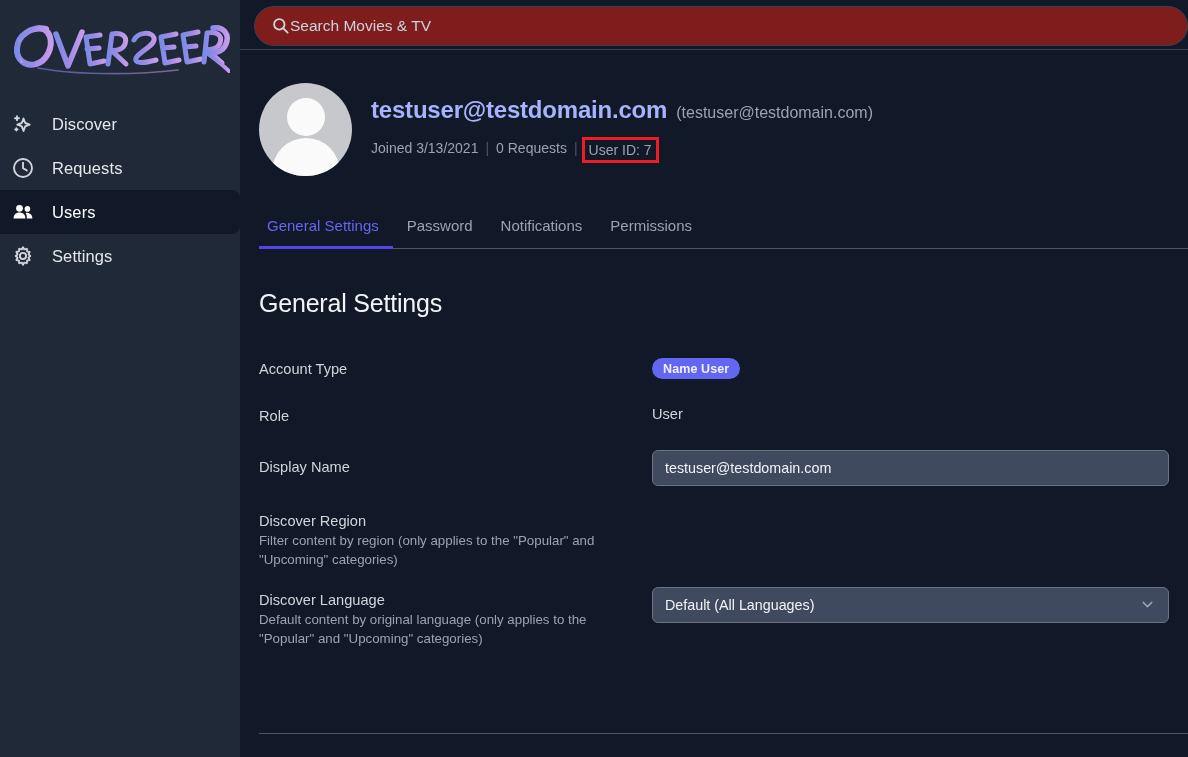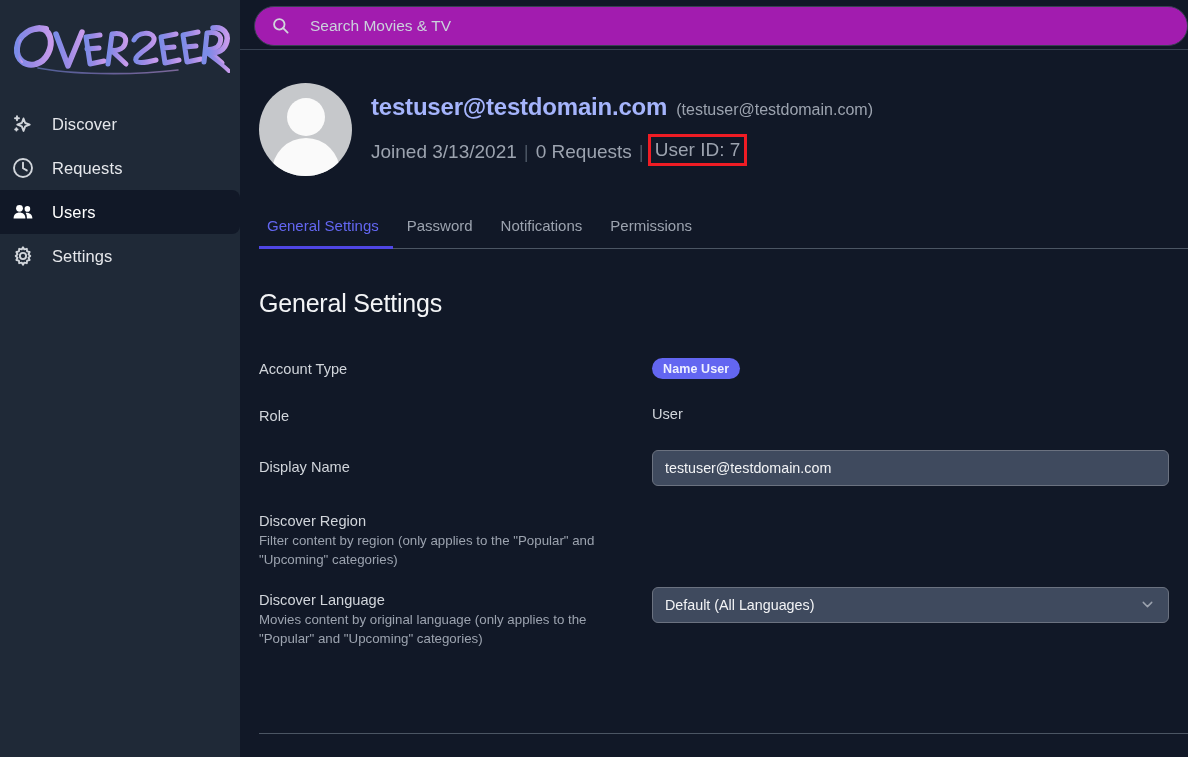--- a/index.html
+++ b/index.html
@@ -44,25 +44,25 @@
     background:#111827;
     overflow:hidden;
   }
   .searchbar-row {
     height:50px; padding:0 0 0 14px;
     display:flex; align-items:center;
     border-bottom:1px solid #374151;
   }
   .searchbox {
     height:40px; width:100%;
-    background:#a21caf;
+    background:#7f1d1d;
     border:1px solid #374151;
     border-radius:999px;
     display:flex; align-items:center;
-    gap:20px; padding:0 16px;
+    gap:0; padding:0 16px;
     margin-top:2px;
   }
   .search-ico { width:19px; height:19px; flex:0 0 19px; color:#d1d5db; }
   .search-ph { font-size:15.5px; color:#cbd2dc; }
 
   
   .profile {
     display:flex; align-items:center; gap:19px;
     padding:33px 0 0 19px;
   }
@@ -82,21 +82,21 @@
     position:absolute; left:50%; top:55px;
     transform:translateX(-50%);
     width:68px; height:62px;
     border-radius:34px 34px 0 0;
     background:#fafafa;
   }
   .pinfo { display:flex; flex-direction:column; gap:8px; padding-bottom:4px; }
   .pname-row { display:flex; align-items:baseline; gap:9px; }
   .pname { font-size:24px; font-weight:bold; color:#a5b4fc; letter-spacing:-.2px; }
   .pemail { font-size:16px; color:#9ca3af; }
-  .pmeta { font-size:19px; color:#9ca3af; display:flex; align-items:flex-end;margin-top:8px; }
+  .pmeta { font-size:14px; color:#9ca3af; display:flex; align-items:flex-start;margin-top:8px; }
   .pmeta .sep { color:#4b5563; margin:0 7px; }
   .userid-box {
     position:relative; padding:2px 4px;
     outline:3px solid #ef1c24;
     color:#9ca3af;
   }
 
   
   .tabs {
     margin:41px 0 0 19px;
@@ -313,21 +313,21 @@
         <div class="row region">
           <div class="lab-col">
             <span class="lab">Discover Region</span>
             <span class="sublab">Filter content by region (only applies to the "Popular" and "Upcoming" categories)</span>
           </div>
         </div>
 
         <div class="row lang">
           <div class="lab-col">
             <span class="lab">Discover Language</span>
-            <span class="sublab">Movies content by original language (only applies to the "Popular" and "Upcoming" categories)</span>
+            <span class="sublab">Default content by original language (only applies to the "Popular" and "Upcoming" categories)</span>
           </div>
           <div class="ctl-col">
             <div class="select">
               <span>Default (All Languages)</span>
               <svg class="chev" viewBox="0 0 24 24" fill="none" stroke="currentColor" stroke-width="2" stroke-linecap="round" stroke-linejoin="round">
                 <path d="M6 9 L12 15 L18 9"></path>
               </svg>
             </div>
           </div>
         </div>

